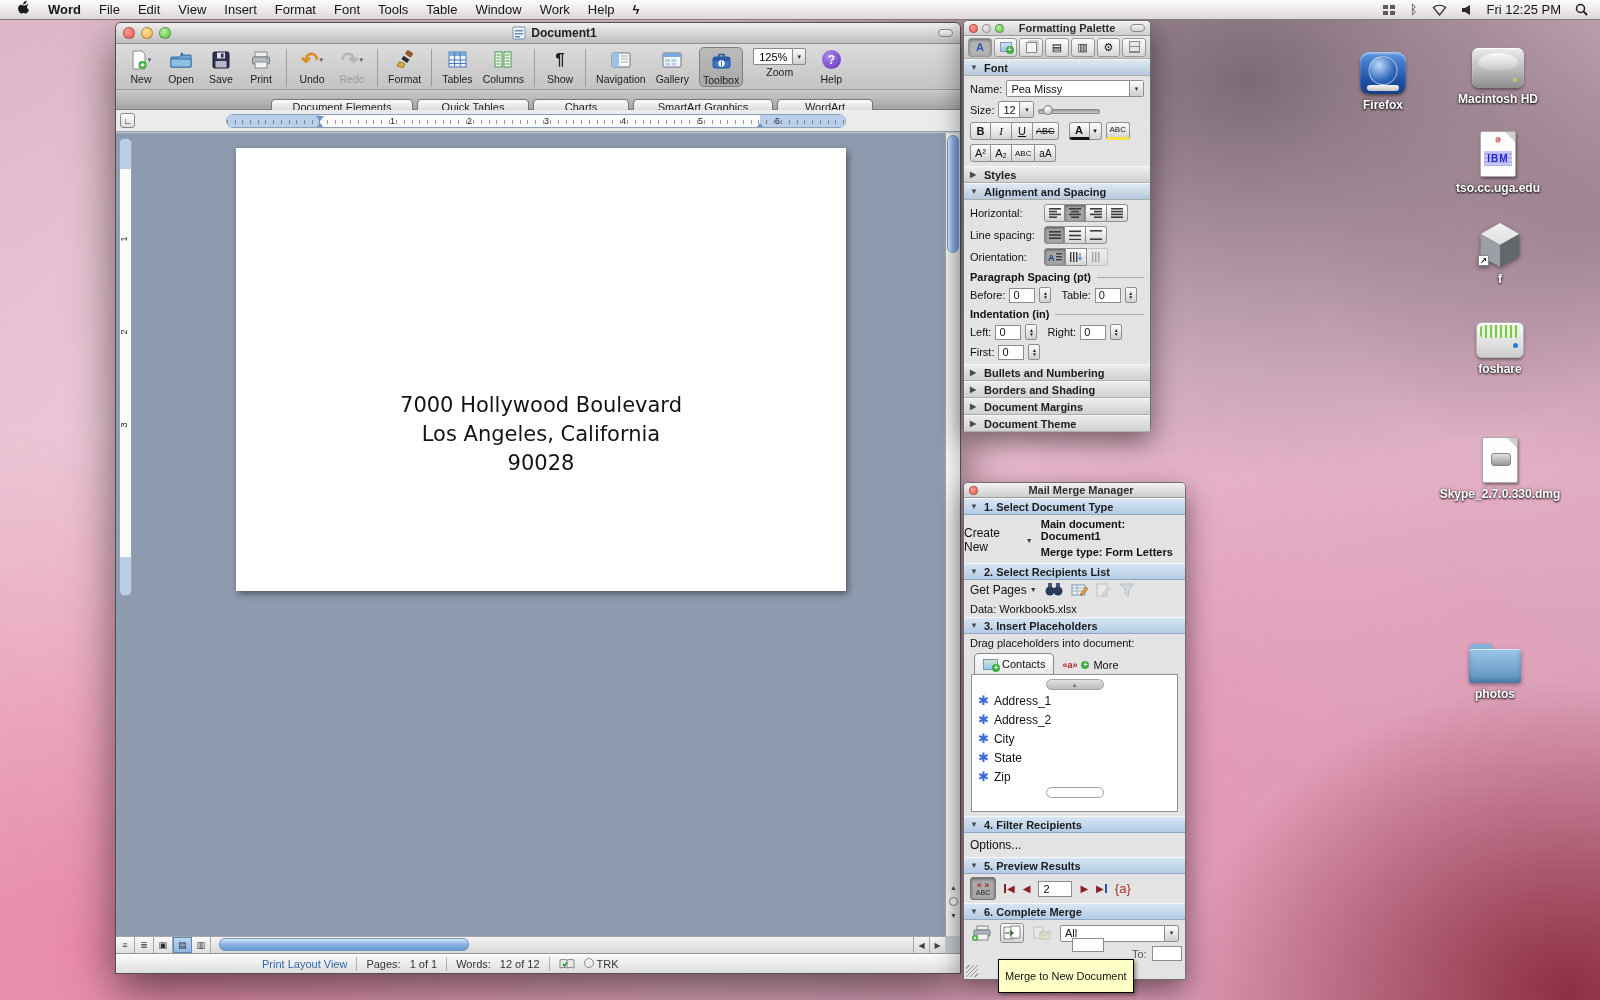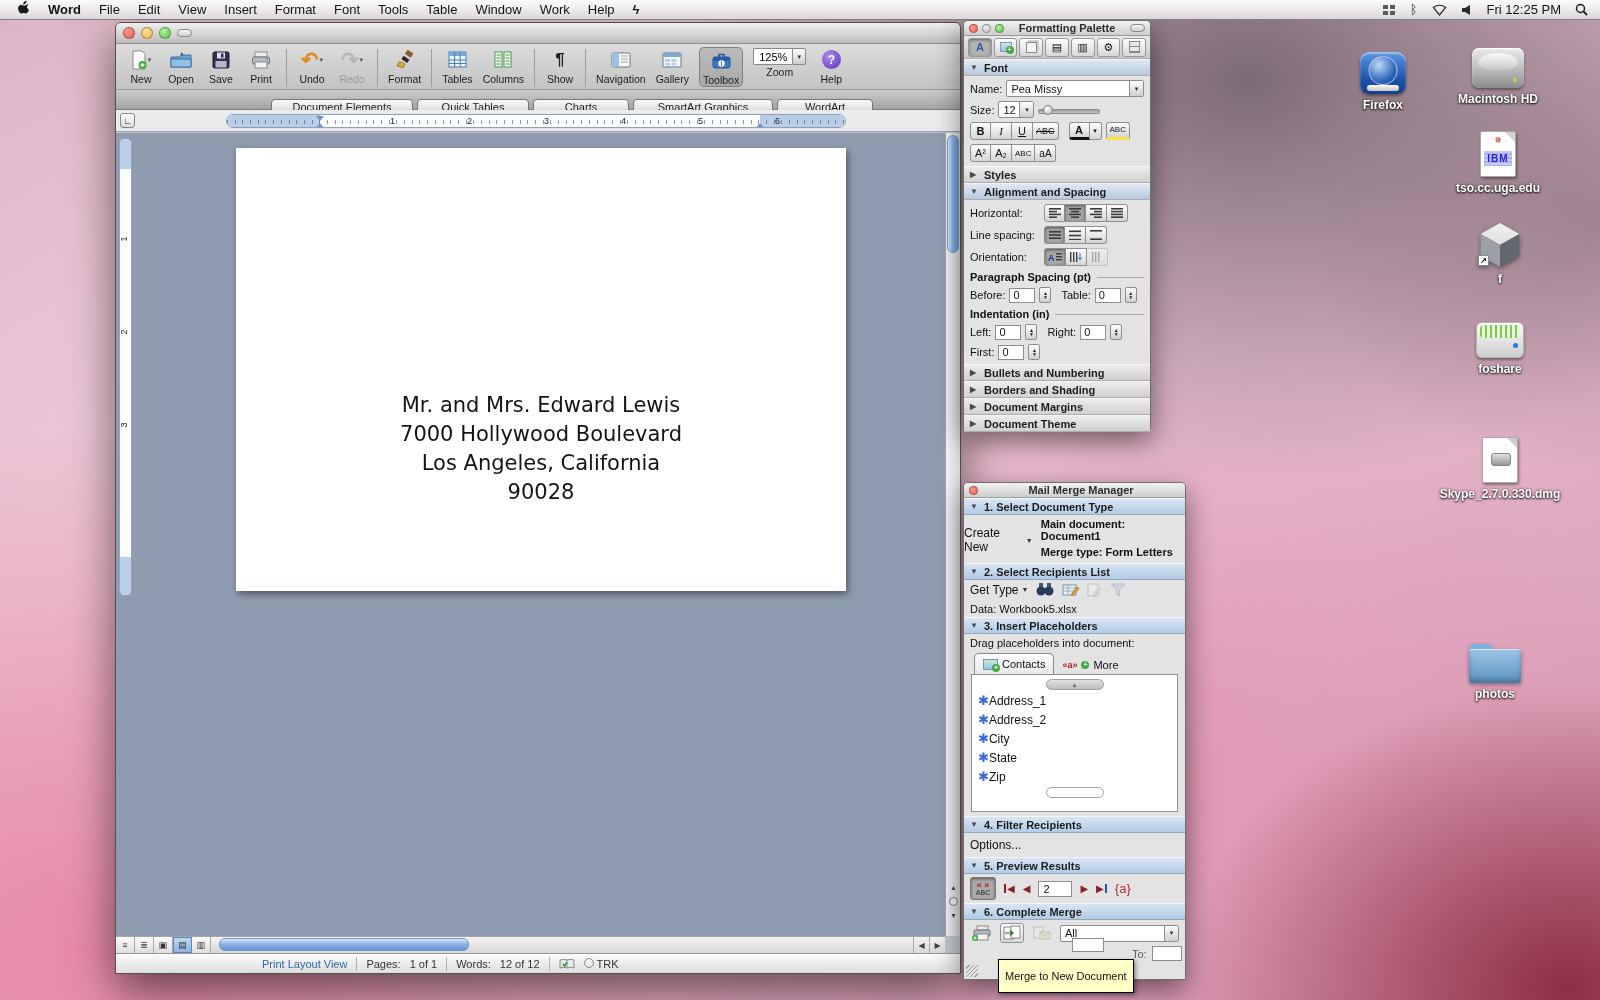--- a/index.html
+++ b/index.html
@@ -203,21 +203,21 @@
   .ph-tabs{ display:flex; margin:2px 0 0 10px; align-items:flex-end; height:22px;}
   .ph-tab{ display:flex; align-items:center; gap:4px; font-size:11px; padding:2px 8px; height:21px;
     border:1px solid #8a8a8a; border-bottom:none; border-radius:5px 5px 0 0; background:linear-gradient(#fdfdfd,#e9e9e9);}
   .ph-tab.inactive{ background:transparent; border:none; height:18px; }
   .contact-card{ width:15px; height:11px; background:linear-gradient(#cfe8cf,#8fc8ef); border:1px solid #7a93ad; position:relative;}
   .more-a{ color:#b02020; font-size:9px; font-weight:bold; position:relative;}
   .ph-list{ margin:0 7px; height:138px; background:#fff; border:1px solid #909090; position:relative; padding-top:3px;}
   .scroll-pill{ width:58px; height:11px; border-radius:6px; margin:1px auto; background:linear-gradient(#e2e2e2,#bdbdbd);
     border:1px solid #a0a0a0; display:flex; align-items:center; justify-content:center; font-size:6px; color:#666;}
   .scroll-pill.empty{ background:#fff; }
-  .ph-item{ display:flex; align-items:center; padding:1px 6px; height:19px; font-size:12px; }
+  .ph-item{ display:flex; align-items:center; gap:5px; padding:1px 6px; height:19px; font-size:12px; }
   .ast{ color:#3a6bd8; font-size:13px; line-height:13px; }
   .options-link{ padding:5px 6px; font-size:12px; }
   .pv-row{ display:flex; align-items:center; gap:8px; padding:3px 6px; }
   .abc-btn{ width:26px; height:23px; border:1px solid #777; border-radius:3px; background:#a9a9a9;
     box-shadow:inset 0 1px 3px rgba(0,0,0,.5); display:flex; flex-direction:column; align-items:center;
     justify-content:center; line-height:8px;}
   .abc-btn .chv{ color:#b02020; font-size:9px; font-weight:bold; }
   .abc-btn .abct{ font-size:7px; color:#222; }
   .navg{ color:#8b1f1f; font-size:10px; display:flex; align-items:center; gap:1px;}
   .navbar-i{ width:2px; height:9px; background:#8b1f1f; display:inline-block;}
@@ -381,20 +381,29 @@
   <div class="dicon" style="left:1445px; top:643px; width:100px;">
     <div class="ic-folder"></div>
     <div class="lbl">photos</div>
   </div>
 
   <div class="win-word">
     <div class="ww-title">
       <span class="tl red"></span>
       <span class="tl yel"></span>
       <span class="tl grn"></span>
+      <span class="ttl">
+        <svg width="14" height="14" viewBox="0 0 14 14">
+            <rect x="1" y="1" width="12" height="12" rx="1" fill="#eef4fb" stroke="#7a93ad"></rect>
+            <rect x="3" y="4" width="8" height="1.4" fill="#5b87b8"></rect>
+            <rect x="3" y="7" width="8" height="1.4" fill="#5b87b8"></rect>
+            <rect x="3" y="10" width="5" height="1.4" fill="#5b87b8"></rect>
+          </svg>
+        <span>Document1</span>
+      </span>
       <span class="pill"></span>
     </div>
 
     <div class="ww-toolbar">
       <div class="tbi">
         <span class="ico">
             <svg width="16" height="20">
               <path d="M2 1 h9 l3 3 v15 h-12 z" fill="#fdfdfd" stroke="#8a8a8a"></path>
               <circle cx="11.5" cy="15" r="4" fill="#3fae3f"></circle>
               <path d="M11.5 13 v4 M9.5 15 h4" stroke="#fff" stroke-width="1.4"></path>
@@ -573,21 +582,20 @@
     <div class="doc-area">
       <div class="vruler">
         <span class="vr-blue" style="top:0; height:30px;"></span>
         <span class="vr-blue" style="bottom:0; height:38px;"></span>
         <span class="vr-num" style="top:95px;">1</span>
         <span class="vr-num" style="top:188px;">2</span>
         <span class="vr-num" style="top:281px;">3</span>
       </div>
       <div class="page">
         <div class="address">
-          <div>Mr. and Mrs. Edward Lewis</div>
           <div>7000 Hollywood Boulevard</div>
           <div>Los Angeles, California</div>
           <div>90028</div>
         </div>
       </div>
       <div class="vscroll">
         <span class="vthumb"></span>
         <span class="vs-btn g" style="bottom:42px;" data-glyph="▲"></span>
         <span class="vs-dot" style="bottom:30px;"></span>
         <span class="vs-btn g" style="bottom:14px;" data-glyph="▼"></span>
@@ -893,21 +901,21 @@
         <span>Merge type: Form Letters</span>
       </span>
     </div>
 
     <div class="sec-hd mm-hd">
       <span class="chev g" data-glyph="▼"></span>
       <span>2. Select Recipients List</span>
     </div>
     <div class="getlist-row">
       <span class="gl-btn">
-        <span>Get Type</span>
+        <span>Get Pages</span>
         <span class="g" style="font-size:7px;color:#333;" data-glyph="▼"></span>
       </span>
       <span class="mi-ic">
           <svg width="20" height="15">
             <circle cx="6" cy="9" r="4.5" fill="#2a3a5a"></circle>
             <circle cx="14" cy="9" r="4.5" fill="#2a3a5a"></circle>
             <rect x="8" y="6" width="4" height="3" fill="#2a3a5a"></rect>
             <rect x="4" y="1" width="4" height="4" fill="#44547a"></rect>
             <rect x="12" y="1" width="4" height="4" fill="#44547a"></rect>
           </svg>

